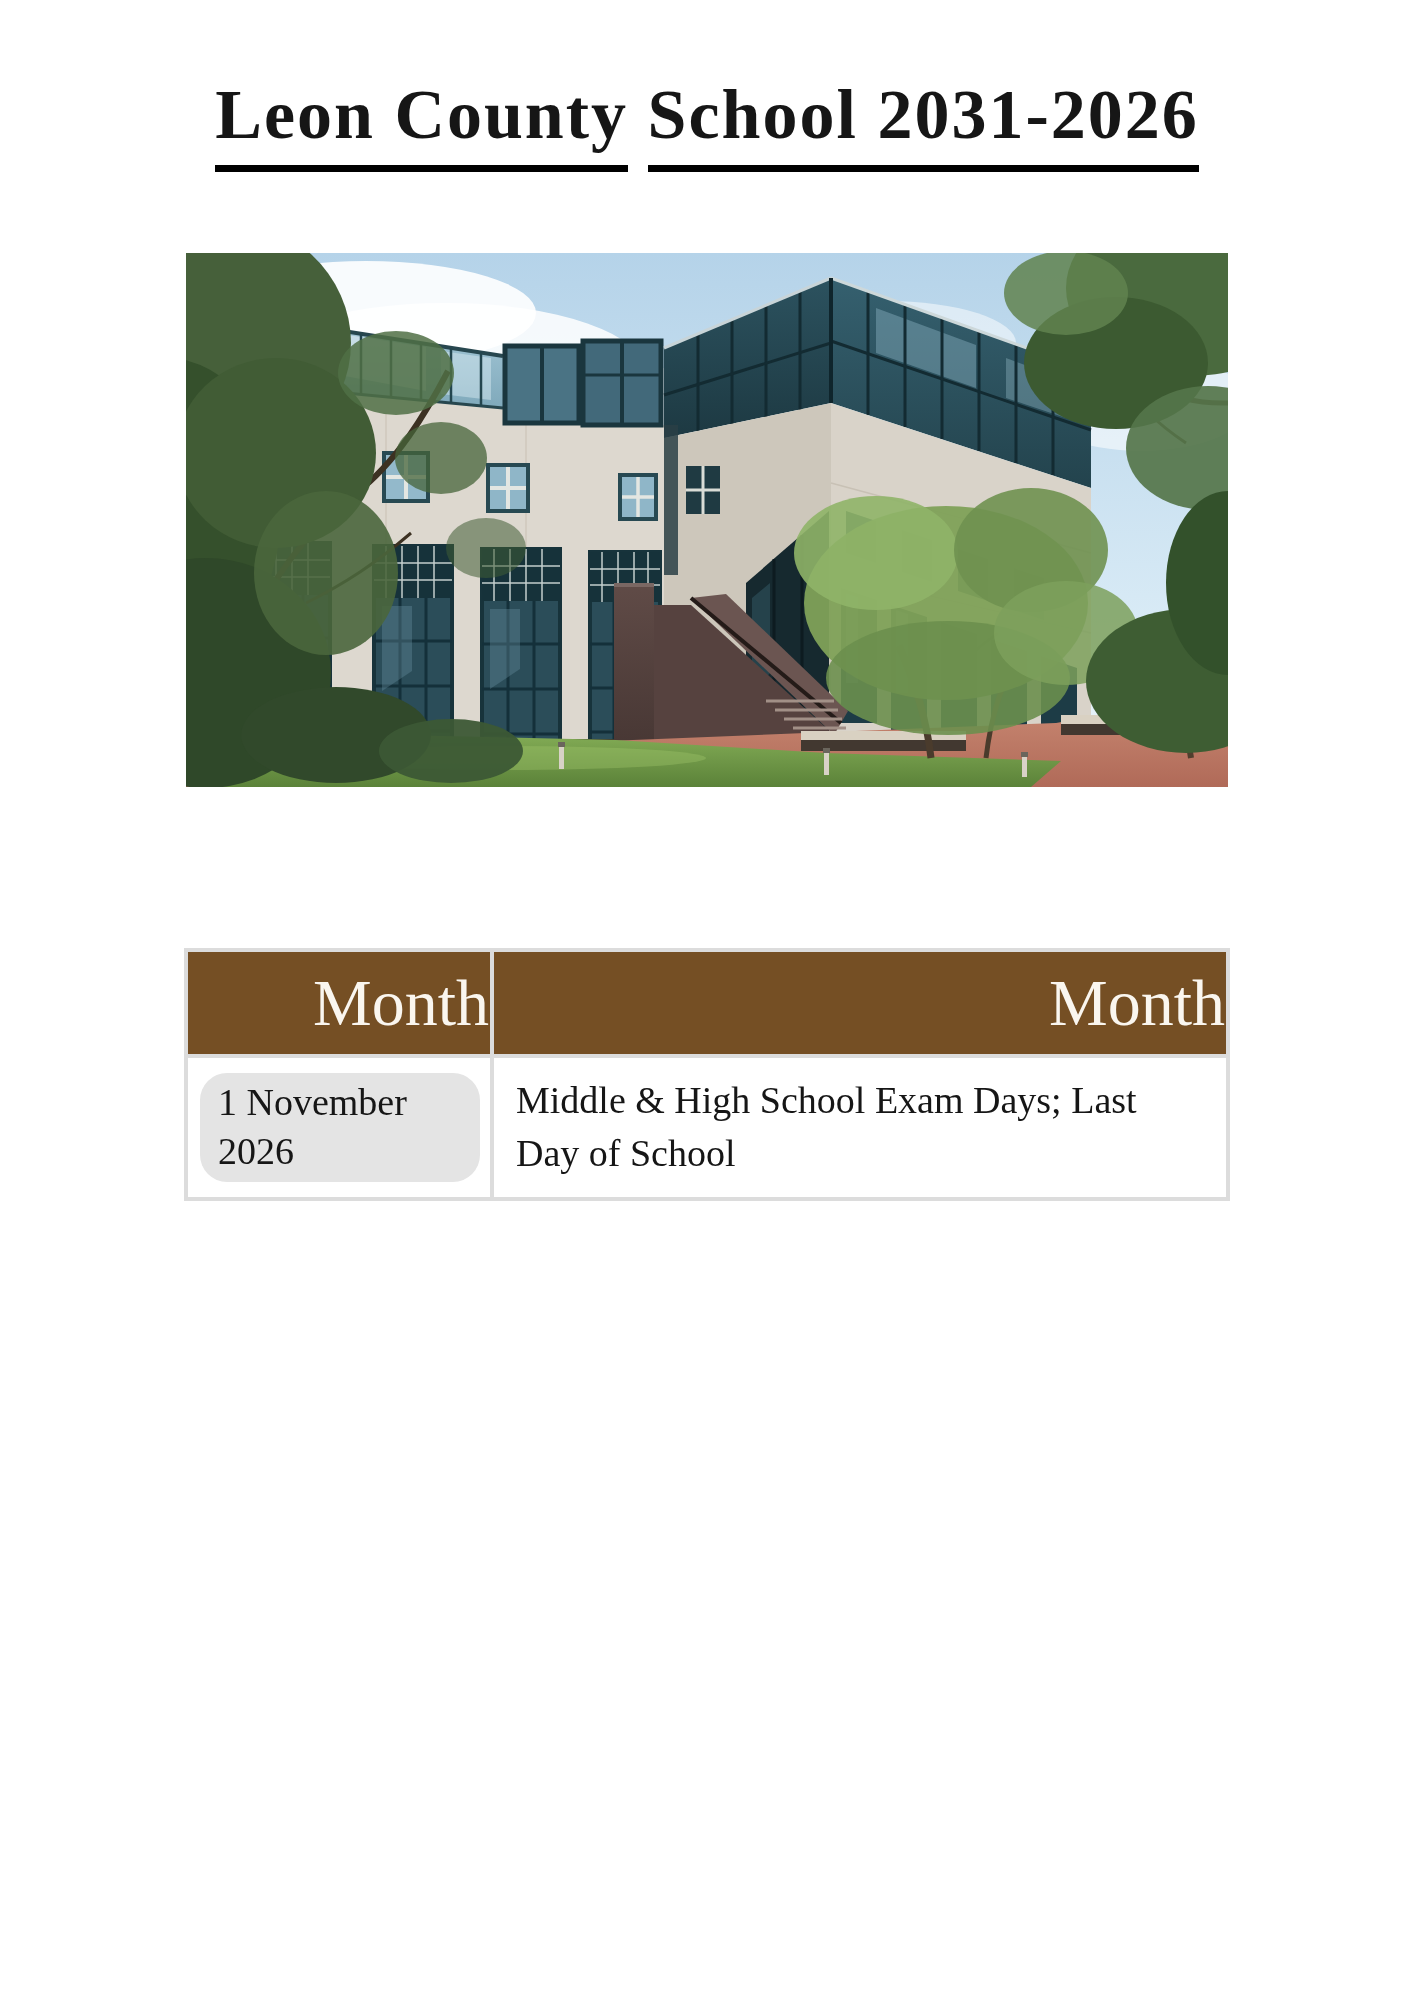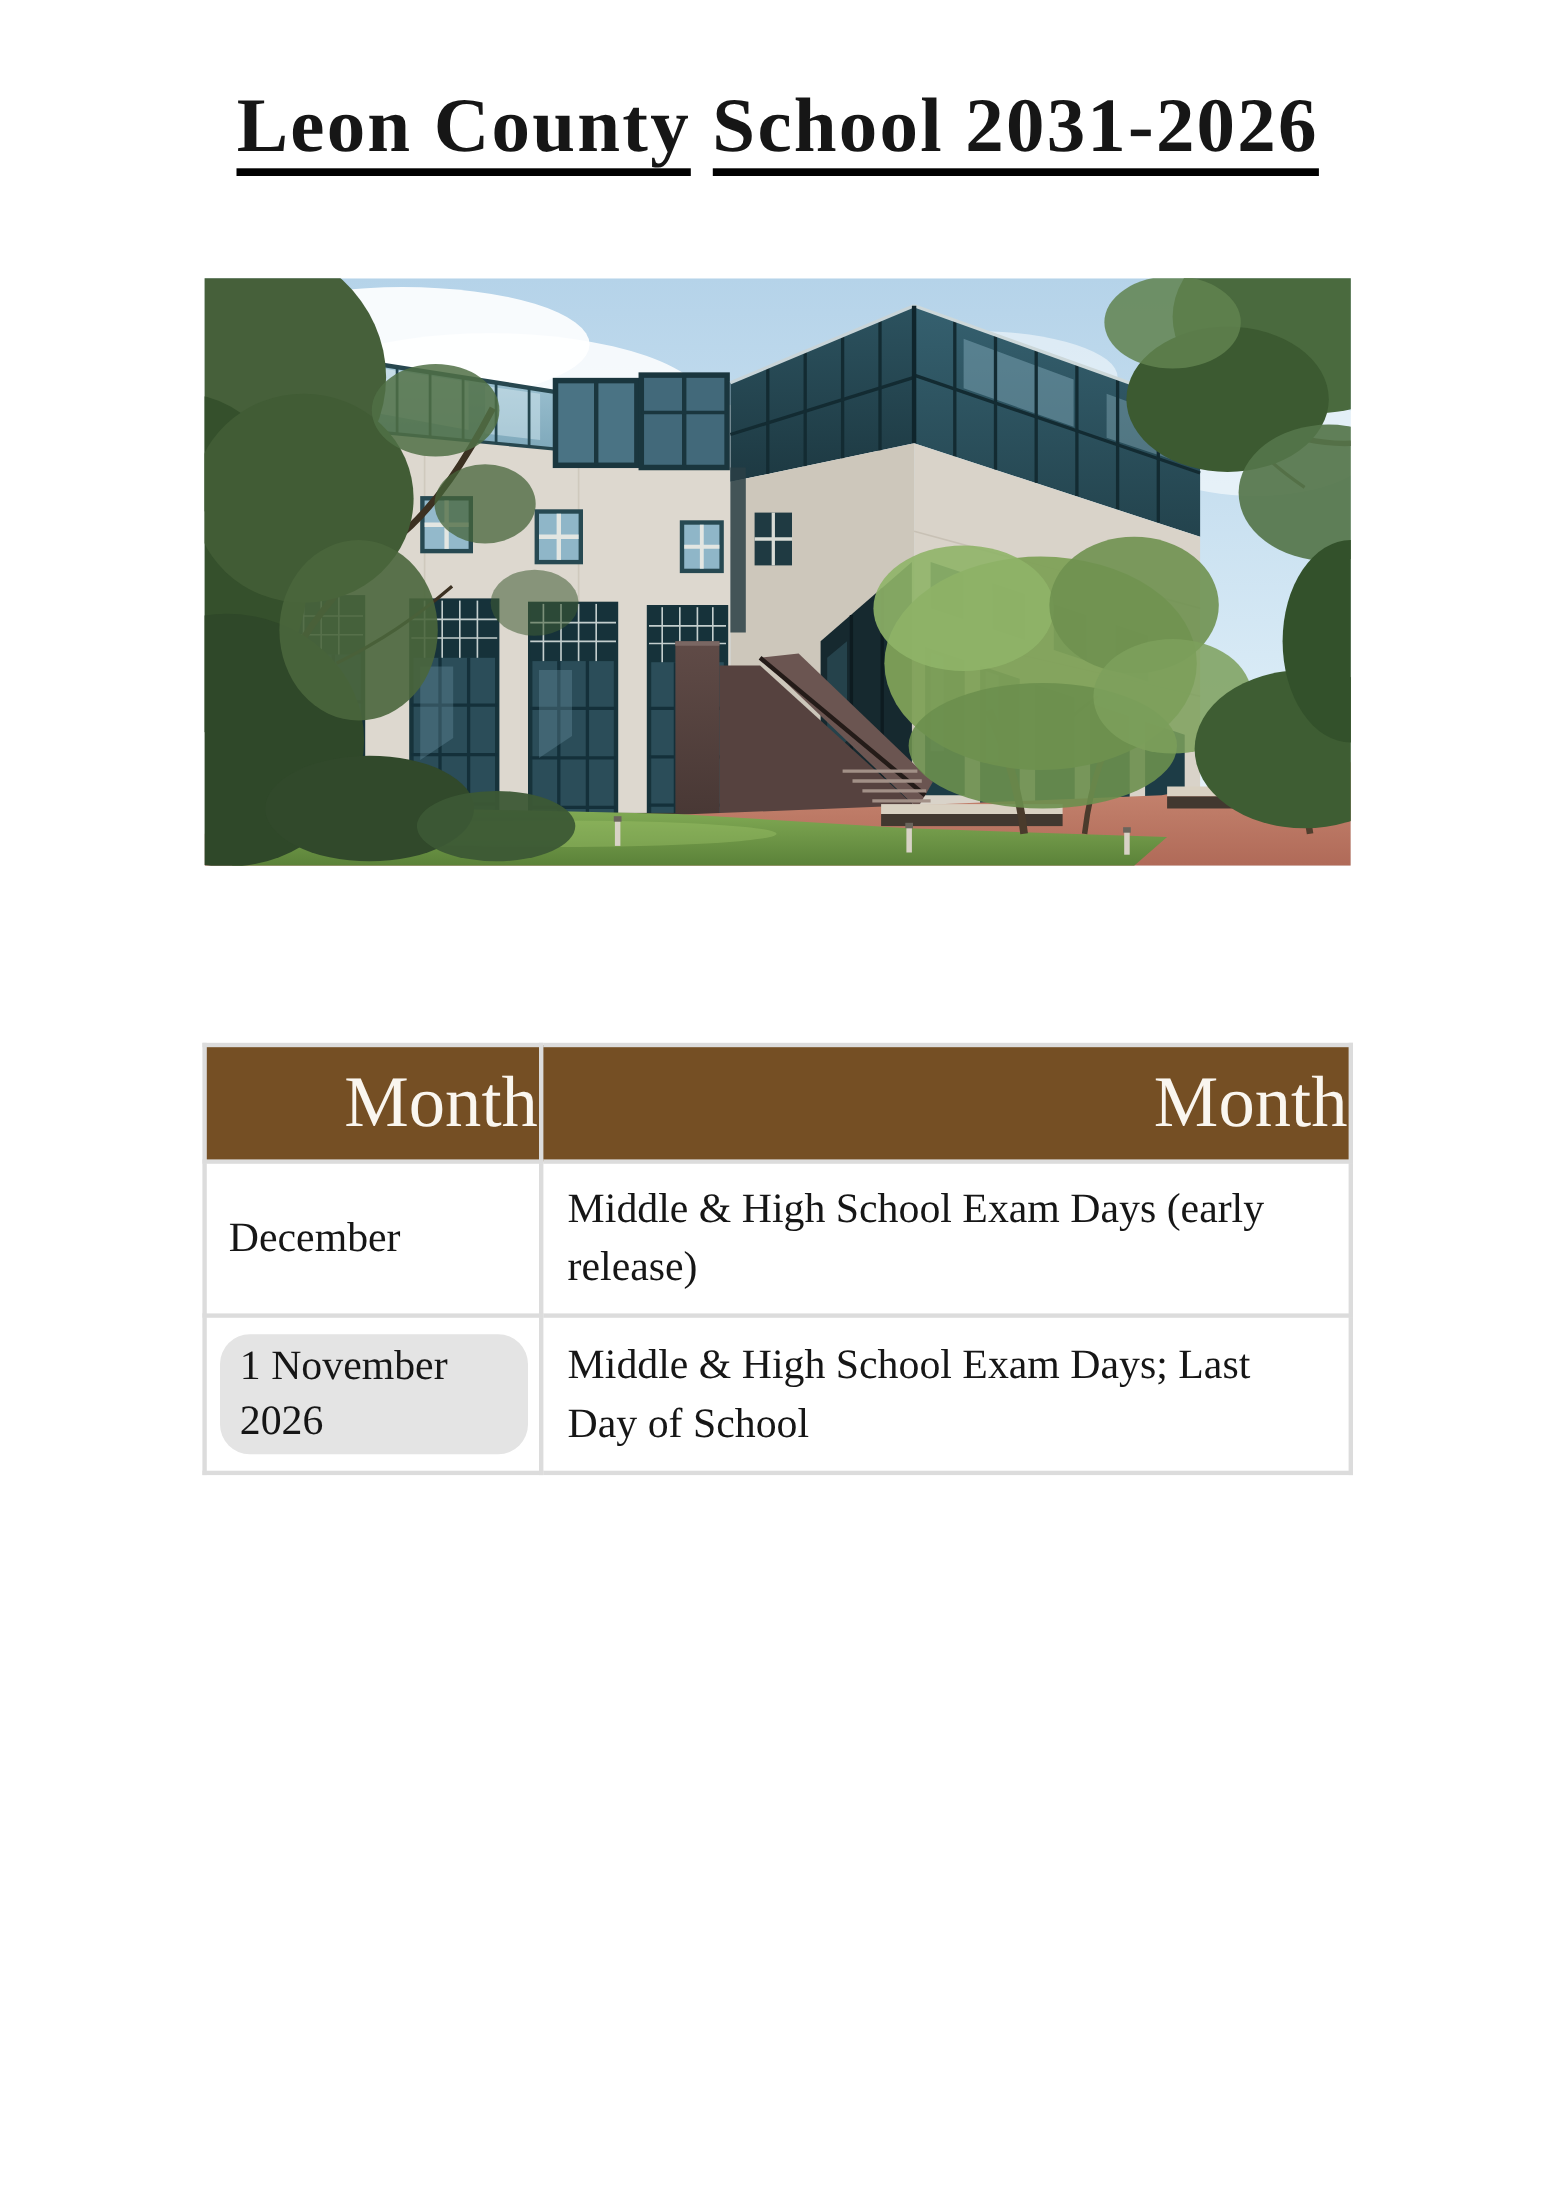--- a/index.html
+++ b/index.html
@@ -8,21 +8,21 @@
     font-family:"Liberation Serif","DejaVu Serif",serif;color:#161616;
   }
   .page{position:absolute;inset:0;}
 
   
   .title{
     position:absolute;top:80px;left:0;width:100%;margin:0;
     text-align:center;font-size:70px;font-weight:700;line-height:1;
     letter-spacing:2px;white-space:nowrap;
   }
-  .title .u{border-bottom:7px solid var(--underline,#000);}
+  .title .u{border-bottom:7px solid var(--underline,#000);padding-bottom:12px;}
 
   
   .photo{position:absolute;top:253px;left:186px;width:1042px;height:534px;margin:0;}
   .photo svg{display:block;width:100%;height:100%;}
 
   
   table.cal{
     position:absolute;top:948px;left:184px;width:1046px;
     border-collapse:collapse;table-layout:fixed;
   }
@@ -371,24 +371,20 @@
 
   <table class="cal">
     <thead>
       <tr>
         <th class="col-month">Month</th>
         <th class="col-event">Month</th>
       </tr>
     </thead>
     <tbody>
       <tr>
-        <td class="month"><span class="month-text">December</span></td>
-        <td class="event"><span class="event-text">Middle &amp; High School Exam Days (early release)</span></td>
-      </tr>
-      <tr>
         <td class="month"><span class="pill">1 November 2026</span></td>
         <td class="event"><span class="event-text">Middle &amp; High School Exam Days; Last Day of School</span></td>
       </tr>
     </tbody>
   </table>
 
 
 </div>
 
 </body></html>

